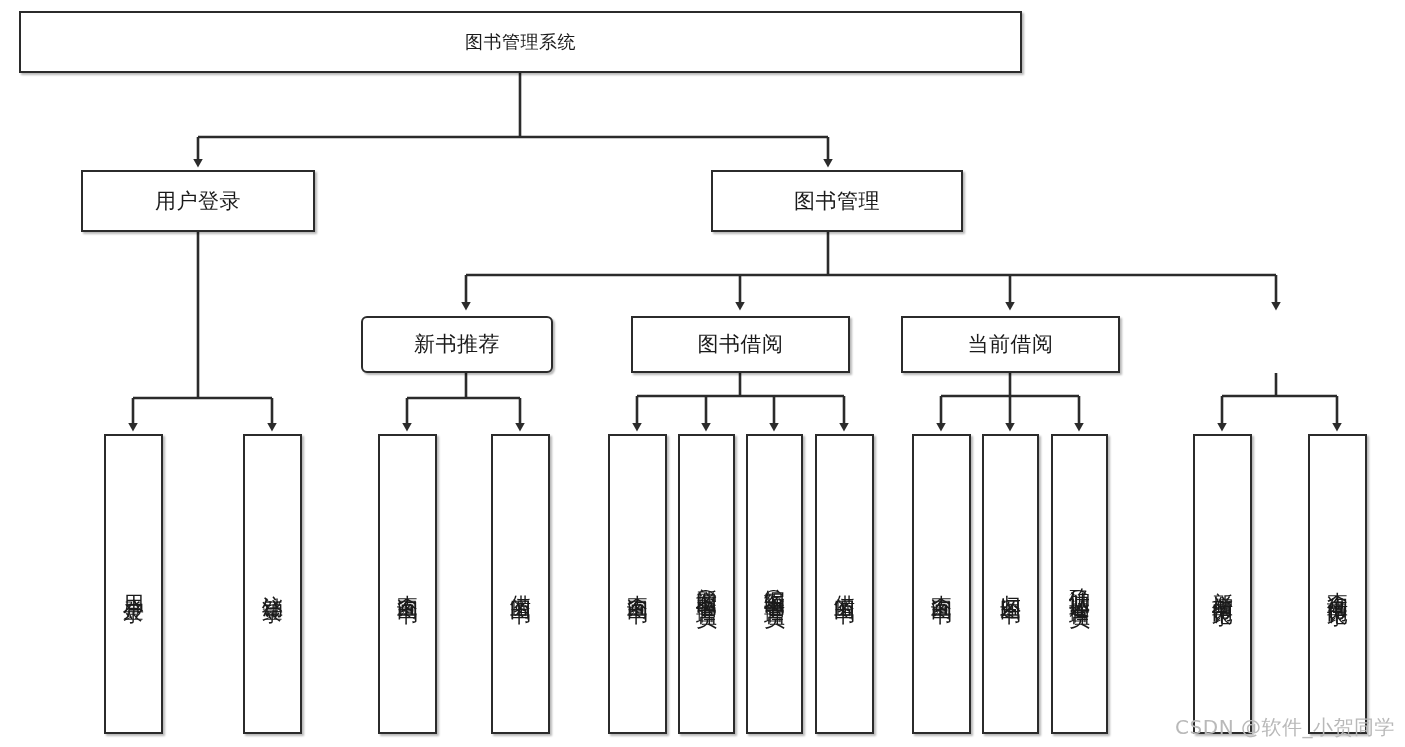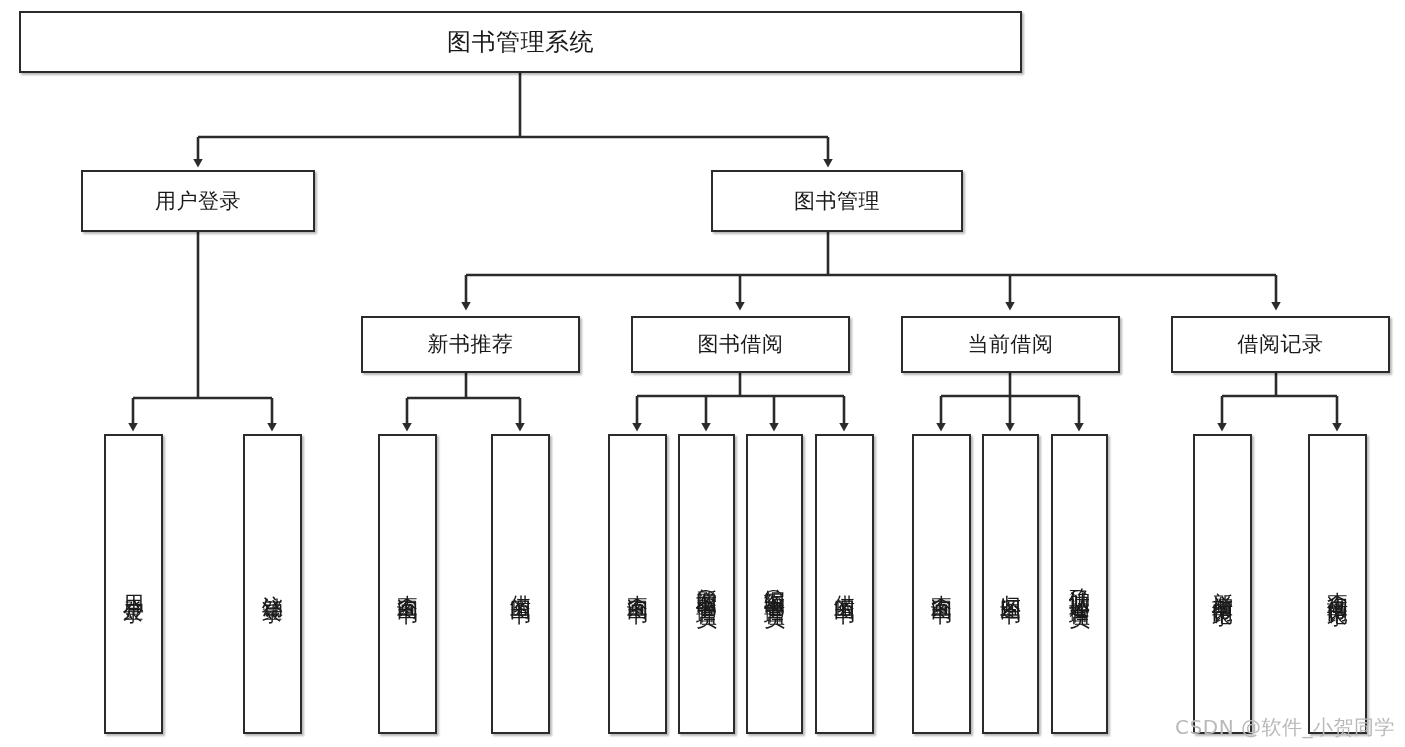--- a/index.html
+++ b/index.html
@@ -41,21 +41,21 @@
     line-height: 1.18;
     text-align: center;
     white-space: pre;
   }
   
   .node.h .lbl {
     font-size: 21px;
     letter-spacing: 0.5px;
   }
   .node.root .lbl {
-    font-size: 24px;
+    font-size: 18px;
   }
   
   .node.v {
     align-items: center;
     justify-content: center;
     padding: 6px 0;
   }
   .node.v .lbl {
     writing-mode: vertical-rl;
     text-orientation: upright;
@@ -133,32 +133,29 @@
     <span class="lbl">图书管理系统</span>
   </div>
 
   <div class="node h" style="left:81px; top:170px; width:234px; height:62px;">
     <span class="lbl">用户登录</span>
   </div>
   <div class="node h" style="left:711px; top:170px; width:252px; height:62px;">
     <span class="lbl">图书管理</span>
   </div>
 
-  <div class="node h" style="left:361px; top:316px; width:219px; height:57px;">
+  <div class="node h" style="left:361px; top:316px; width:192px; height:57px;border-radius:6px;">
     <span class="lbl">新书推荐</span>
   </div>
   <div class="node h" style="left:631px; top:316px; width:219px; height:57px;">
     <span class="lbl">图书借阅</span>
   </div>
   <div class="node h" style="left:901px; top:316px; width:219px; height:57px;">
     <span class="lbl">当前借阅</span>
   </div>
-  <div class="node h" style="left:1171px; top:316px; width:219px; height:57px;">
-    <span class="lbl">借阅记录</span>
-  </div>
 
   <div class="node v" style="left:104px; top:434px; width:59px; height:300px;">
     <span class="lbl">用户登录</span>
   </div>
   <div class="node v" style="left:243px; top:434px; width:59px; height:300px;">
     <span class="lbl">注销登录</span>
   </div>
 
   <div class="node v" style="left:378px; top:434px; width:59px; height:300px;">
     <span class="lbl">查询图书</span>

